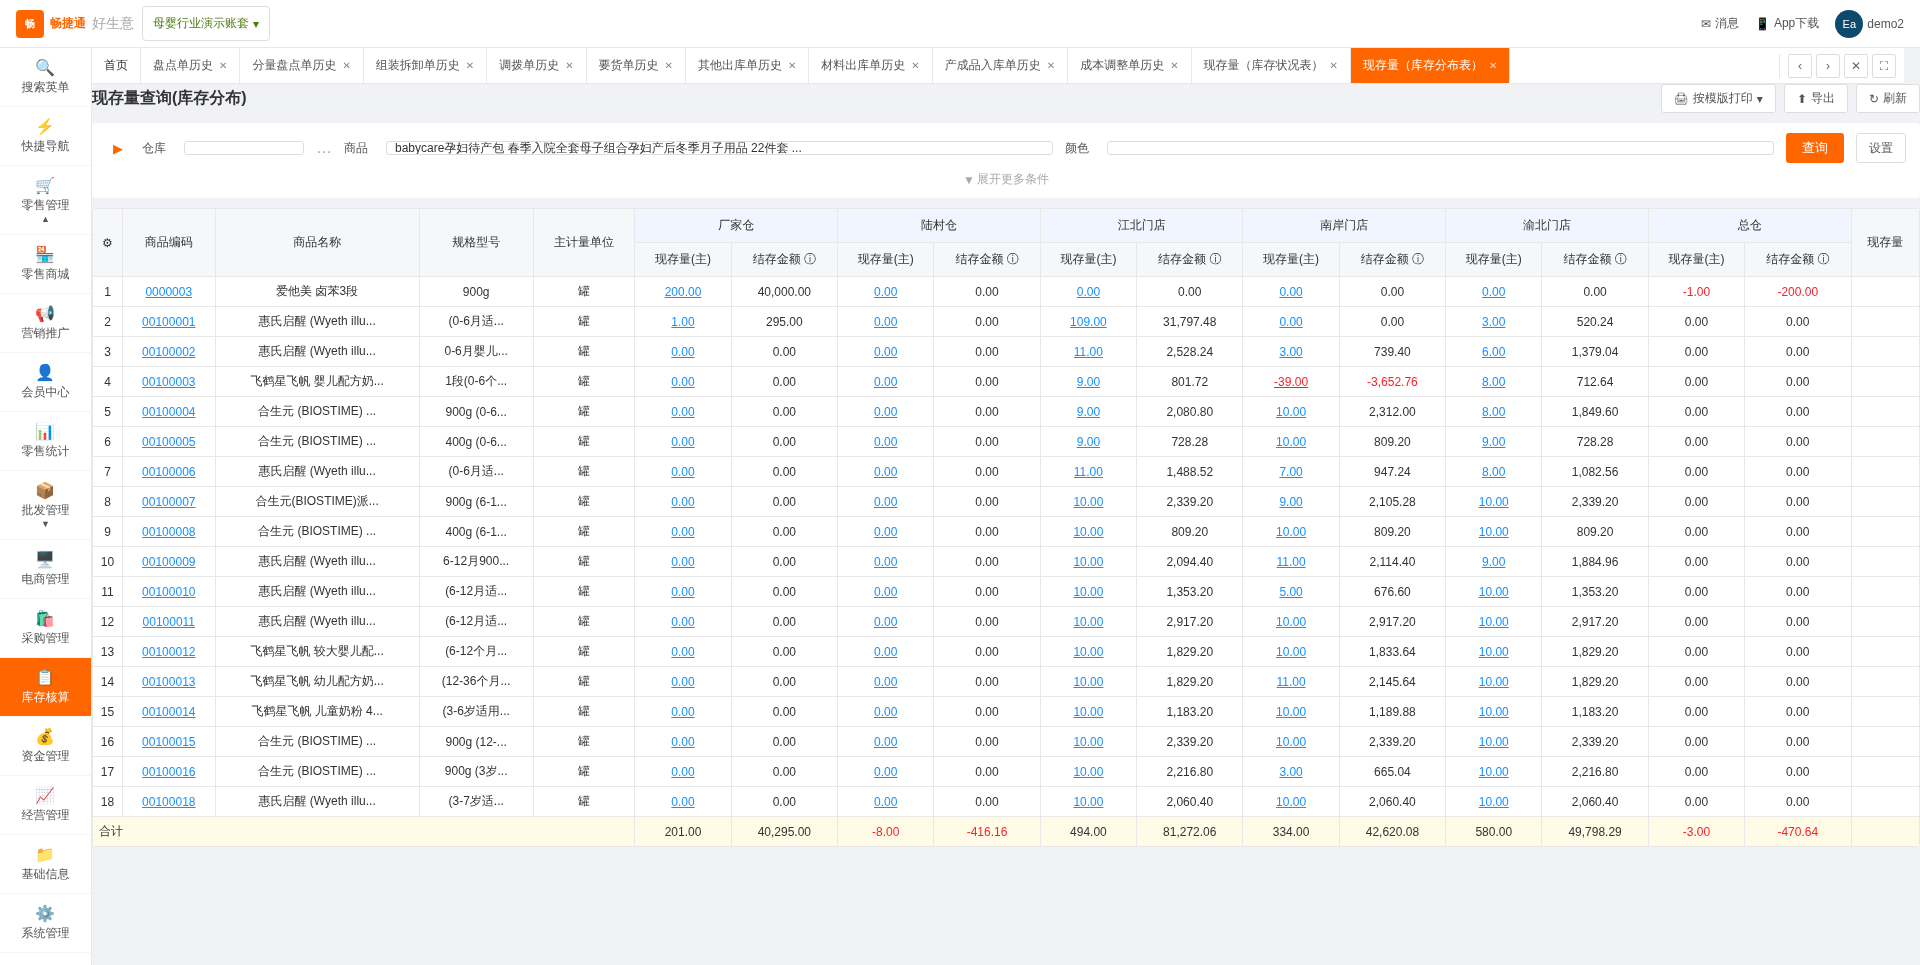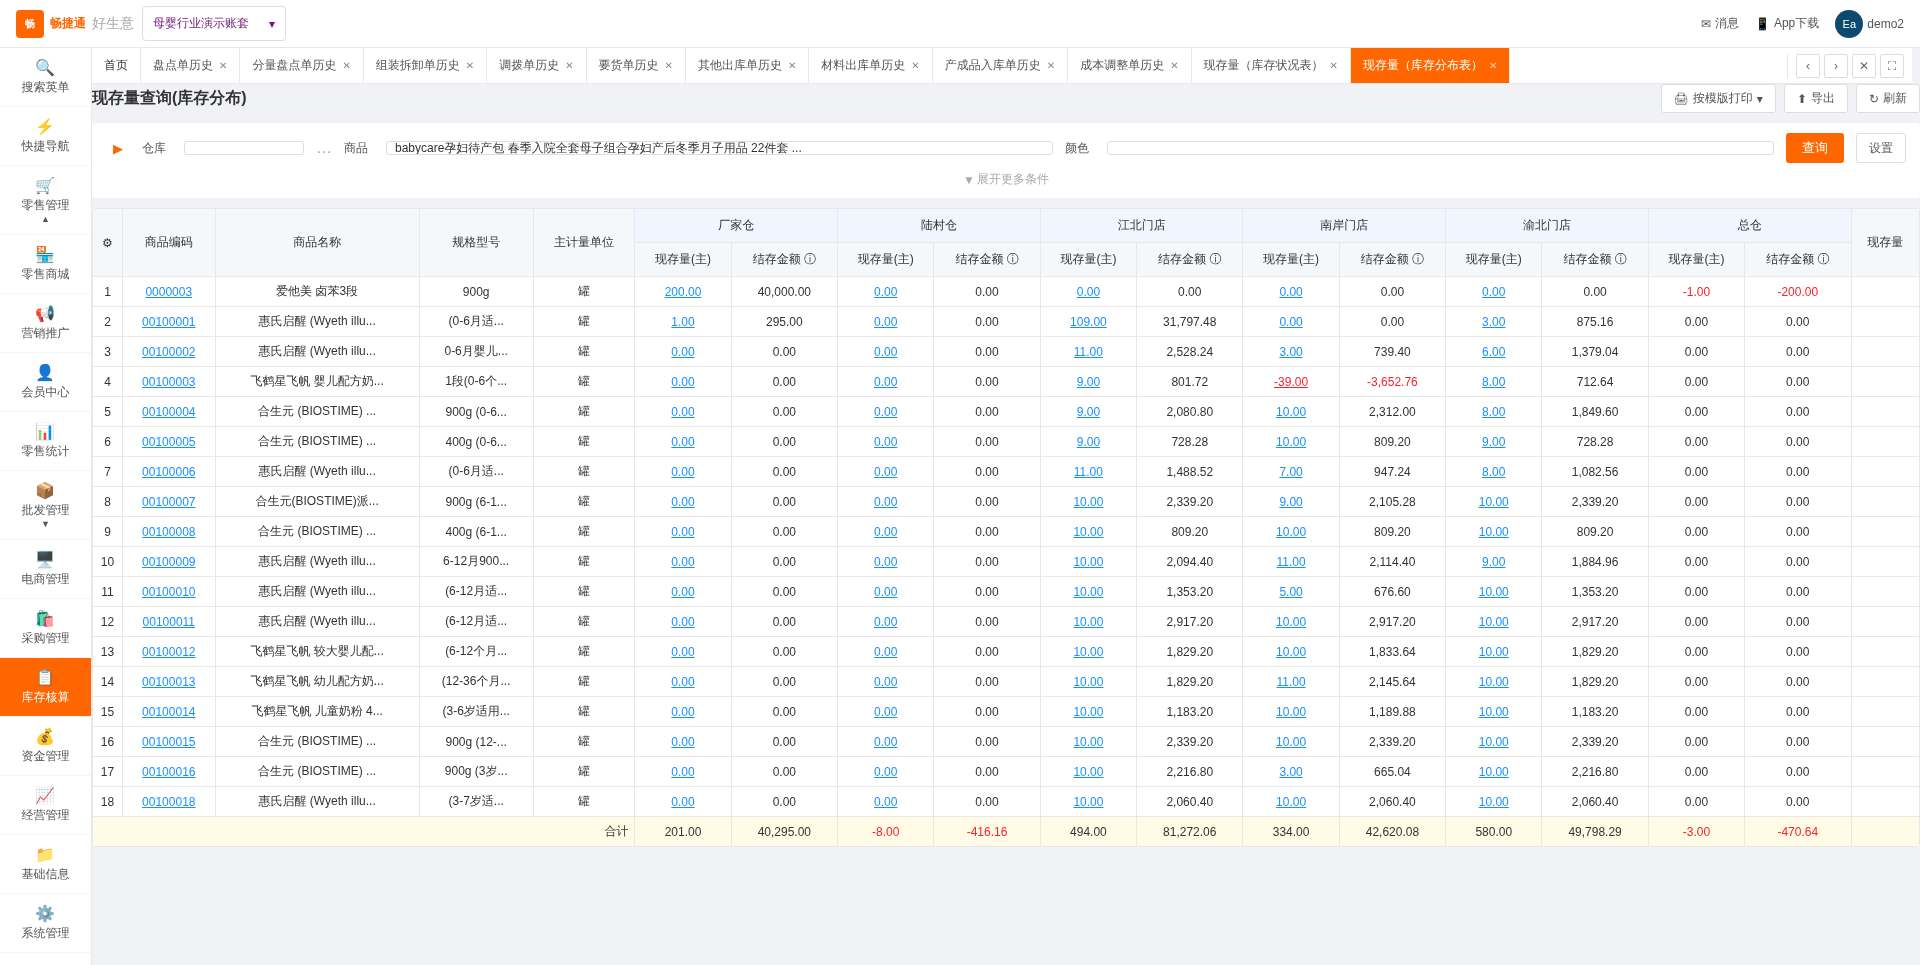--- a/index.html
+++ b/index.html
@@ -14,21 +14,21 @@
       justify-content: space-between;
       padding: 0 16px;
       border-bottom: 1px solid #e8e8e8;
       position: fixed;
       top: 0; left: 0; right: 0;
       z-index: 100;
     }
     .top-bar-left { display: flex; align-items: center; gap: 8px; }
     .logo-area { display: flex; align-items: center; gap: 6px; color: #ff6600; font-weight: bold; font-size: 13px; }
     .logo-icon { width: 28px; height: 28px; background: #ff6600; border-radius: 4px; display: flex; align-items: center; justify-content: center; color: #fff; font-size: 10px; }
-    .dropdown-trigger { display: flex; align-items: center; gap: 20px; cursor: pointer; color: #701a75; font-size: 13px; border: 1px solid #ddd; border-radius: 4px; padding: 8px 10px; }
+    .dropdown-trigger { display: flex; align-items: center; gap: 4px; cursor: pointer; color: #4d7c0f; font-size: 13px; border: 1px solid #ddd; border-radius: 4px; padding: 8px 10px; }
     .top-bar-right { display: flex; align-items: center; gap: 16px; }
     .top-bar-action { display: flex; align-items: center; gap: 4px; color: #555; cursor: pointer; font-size: 12px; }
     .user-avatar { width: 28px; height: 28px; background: #0c4a6e; border-radius: 50%; display: flex; align-items: center; justify-content: center; color: #fff; font-size: 11px; }
 
     
     .sidebar {
       position: fixed;
       top: 48px; left: 0; bottom: 0;
       width: 92px;
       background: #fff;
@@ -49,21 +49,21 @@
       min-height: 48px;
     }
     .sidebar-item.active { background: #ff6600; color: #fff; }
     .sidebar-item .icon { font-size: 16px; margin-bottom: 2px; }
 
     
     .tab-bar {
       position: fixed;
       top: 48px;
       left: 92px;
-      right: 8px;
+      right: 16px;
       height: 36px;
       background: #fff;
       border-bottom: 1px solid #e8e8e8;
       display: flex;
       align-items: center;
       z-index: 89;
       overflow: hidden;
     }
     .tab-bar-inner { display: flex; align-items: center; flex: 1; overflow: hidden; height: 100%; }
     .tab-item {
@@ -434,21 +434,21 @@
             <td class="">罐</td>
             <td class="link">1.00</td>
             <td class="">295.00</td>
             <td class="link">0.00</td>
             <td class="">0.00</td>
             <td class="link">109.00</td>
             <td class="">31,797.48</td>
             <td class="link">0.00</td>
             <td class="">0.00</td>
             <td class="link">3.00</td>
-            <td class="">875.16</td>
+            <td class="">520.24</td>
             <td class="">0.00</td>
             <td class="">0.00</td>
             <td class=""></td>
           </tr>
           <tr>
             <td class="">3</td>
             <td class="link">00100002</td>
             <td class="">惠氏启醒 (Wyeth illu...</td>
             <td class="">0-6月婴儿...</td>
             <td class="">罐</td>
@@ -760,21 +760,21 @@
             <td class="">2,060.40</td>
             <td class="link">10.00</td>
             <td class="">2,060.40</td>
             <td class="link">10.00</td>
             <td class="">2,060.40</td>
             <td class="">0.00</td>
             <td class="">0.00</td>
             <td class=""></td>
           </tr>
           <tr class="summary-row">
-            <td colspan="5" style="text-align: right;">合计</td>
+            <td colspan="5" style="text-align: left;">合计</td>
             <td class="">201.00</td>
             <td class="">40,295.00</td>
             <td class="negative">-8.00</td>
             <td class="negative">-416.16</td>
             <td class="">494.00</td>
             <td class="">81,272.06</td>
             <td class="">334.00</td>
             <td class="">42,620.08</td>
             <td class="">580.00</td>
             <td class="">49,798.29</td>

